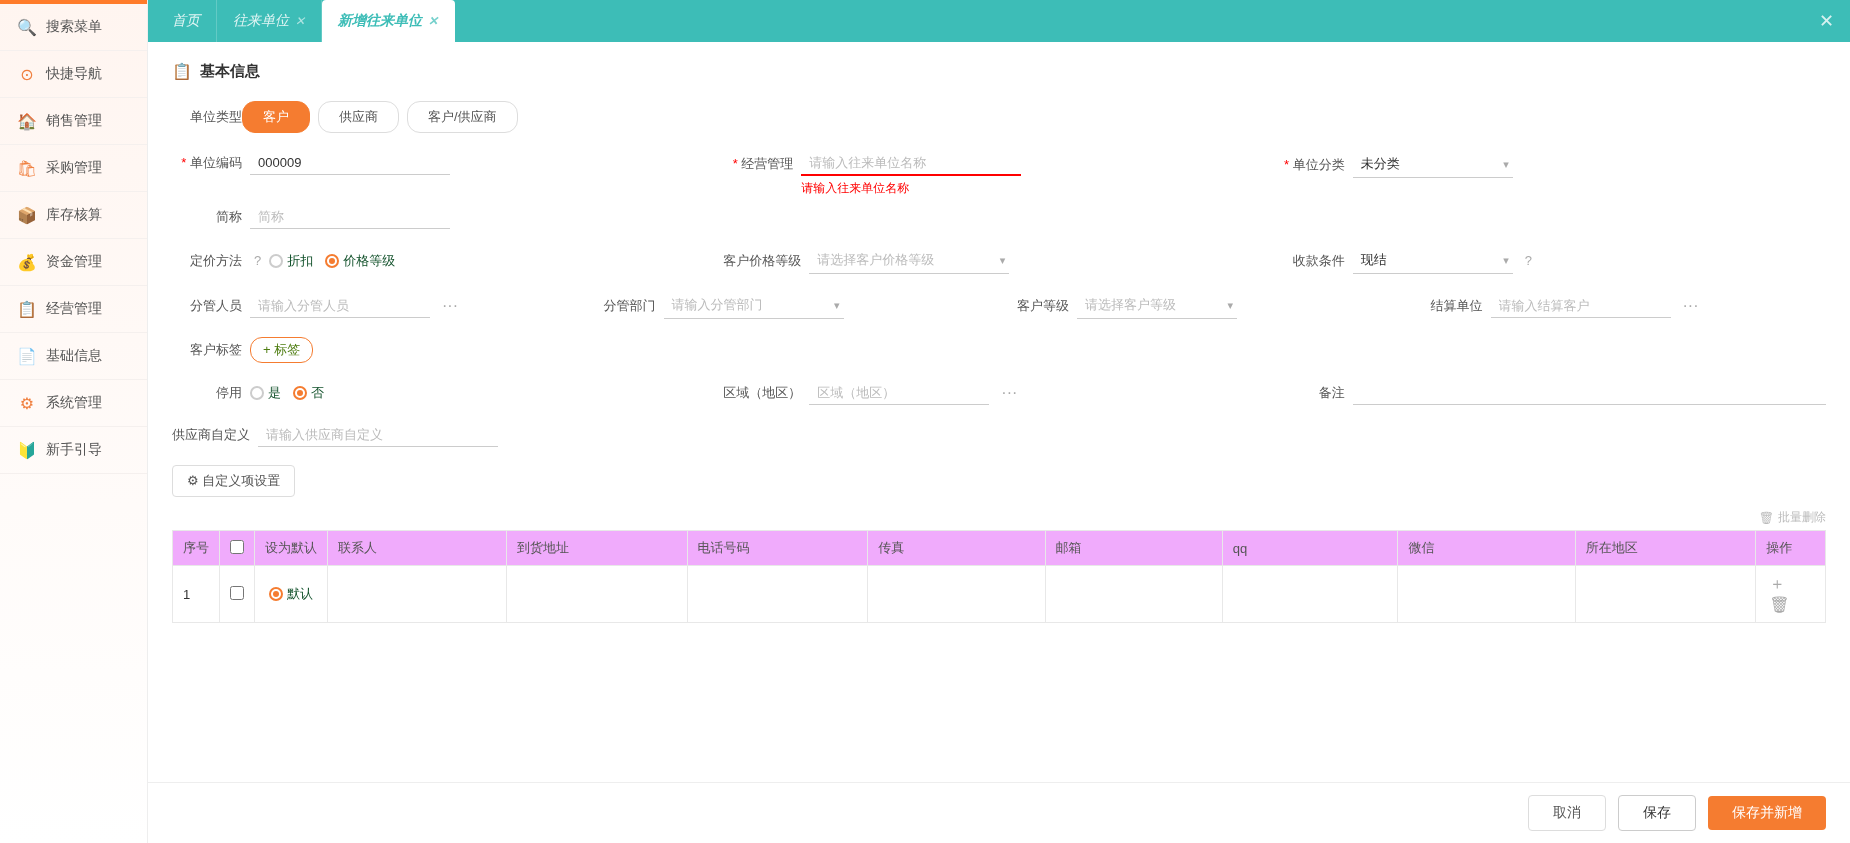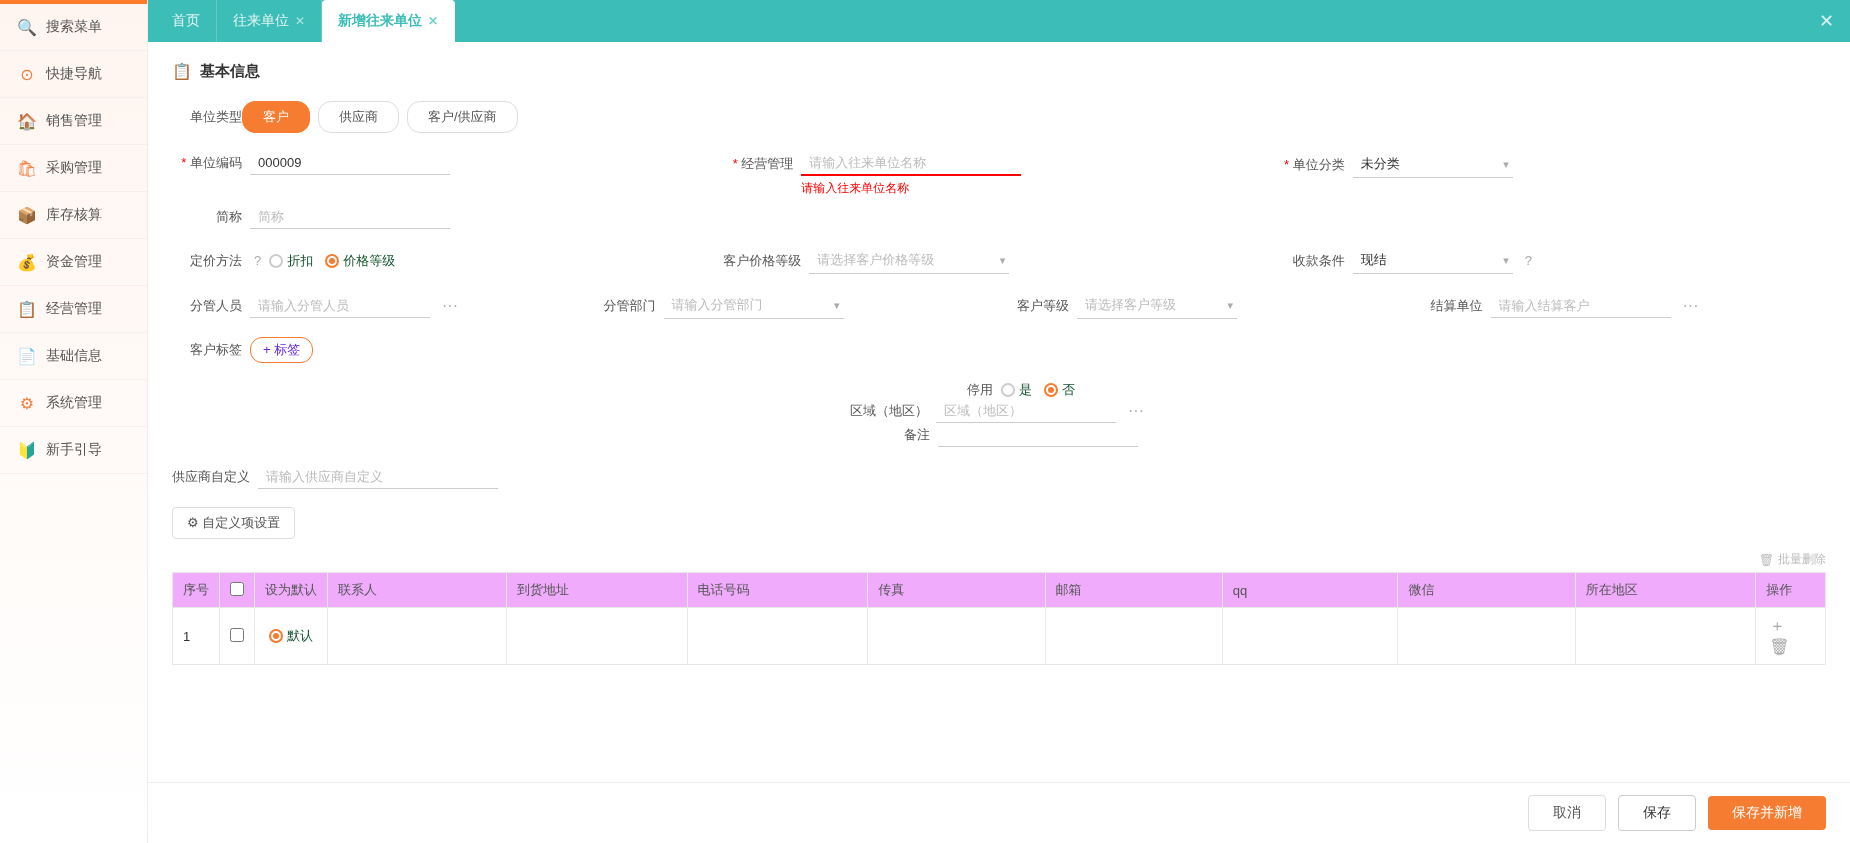--- a/index.html
+++ b/index.html
@@ -50,20 +50,21 @@
     .tab {
       display: flex;
       align-items: center;
       gap: 6px;
       padding: 0 16px;
       height: 42px;
       font-size: 14px;
       cursor: pointer;
       color: rgba(255,255,255,0.85);
       border-right: 1px solid rgba(255,255,255,0.2);
+      font-style: italic;
     }
     .tab.active {
       background: #fff;
       color: #3dbdb7;
       font-weight: bold;
       border-radius: 4px 4px 0 0;
     }
     .tab .close-btn { font-size: 12px; cursor: pointer; opacity: 0.7; }
     .tab-close-all {
       position: absolute;
@@ -153,21 +154,21 @@
     }
     .radio-circle.checked { border-color: #f57c30; }
     .radio-circle.checked::after { content: ''; width: 6px; height: 6px; border-radius: 50%; background: #f57c30; }
 
     .dots-btn { color: #aaa; font-size: 16px; cursor: pointer; padding: 0 4px; }
     .question-icon { color: #aaa; font-size: 13px; cursor: pointer; margin-left: 4px; }
 
     .tag-add-btn {
       display: flex; align-items: center; gap: 4px;
       border: 1px solid #f57c30;
-      color: #6d28d9;
+      color: #4d7c0f;
       border-radius: 12px;
       padding: 3px 12px;
       font-size: 13px;
       cursor: pointer;
       background: #fff;
     }
 
     
     .form-row {
       display: flex;
@@ -432,21 +433,21 @@
       </div>
     </div>
 
     <div class="form-row" style="margin-bottom:18px; align-items:center;">
       <div class="form-cell">
         <span class="form-label">客户标签</span>
         <button class="tag-add-btn">+ 标签</button>
       </div>
     </div>
 
-    <div class="form-row" style="margin-bottom:18px; align-items:center;flex-direction:column;">
+    <div class="form-row" style="margin-bottom:18px; align-items:center;">
       <div class="form-cell">
         <span class="form-label">停用</span>
         <div class="radio-group">
           <div class="radio-item">
             <div class="radio-circle"></div>
             <span>是</span>
           </div>
           <div class="radio-item">
             <div class="radio-circle checked"></div>
             <span>否</span>

